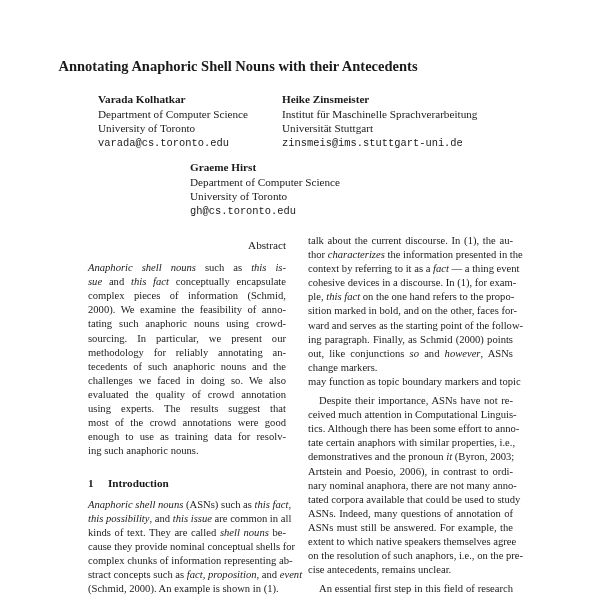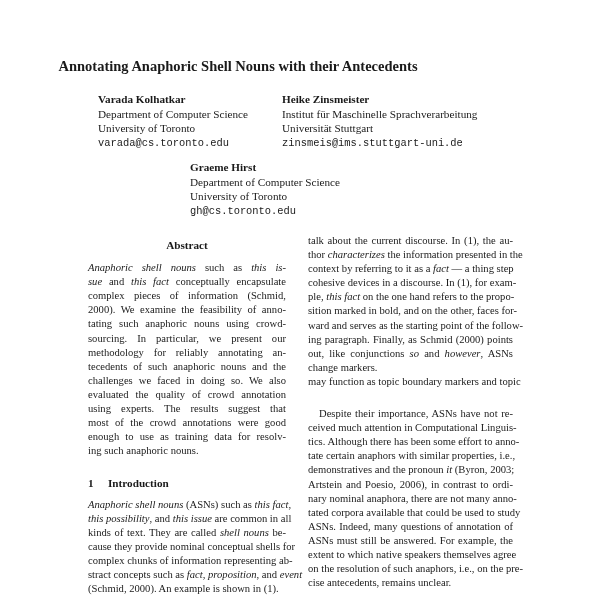--- a/index.html
+++ b/index.html
@@ -9,27 +9,27 @@
            font-weight: bold; font-size: 14.5px; letter-spacing: 0; }
   .author { position: absolute; text-align: left; font-size: 11.2px; line-height: 14.6px; }
   .author .name { font-weight: bold; }
   .author .email { font-family: "Liberation Mono", "DejaVu Sans Mono", monospace; font-size: 10.4px; }
   #author1 { top: 92px; left: 98px; width: 200px; }
   #author2 { top: 92px; left: 282px; width: 260px; }
   #author3 { top: 160px; left: 190px; width: 220px; }
   .col { position: absolute; font-size: 10.6px; line-height: 14.1px; text-align: justify; }
   #leftcol { top: 238px; left: 88px; width: 198px; }
   #rightcol { top: 234px; left: 308px; width: 205px; }
-  .h-abstract { text-align: center; font-weight: bold; font-size: 11.2px; margin-bottom: 9px; }
+  .h-abstract { text-align: right; font-weight: normal; font-size: 11.2px; margin-bottom: 9px; }
   .line { display: block; white-space: nowrap; text-align-last: justify; text-align: justify; }
   .line.last { text-align-last: left; }
   .h-section { font-weight: bold; font-size: 11.2px; margin-top: 18px; margin-bottom: 7px; }
   .h-section .num { display: inline-block; width: 20px; }
   .para { margin: 0; }
-  .para + .para { margin-top: 18px; }
+  .para + .para { margin-top: 5px; }
   i { font-style: italic; }
 </style>
 </head>
 <body>
 
 <div class="title">Annotating Anaphoric Shell Nouns with their Antecedents</div>
 
 <div class="author" id="author1">
   <div class="name">Varada Kolhatkar</div>
   <div>Department of Computer Science</div>
@@ -80,21 +80,21 @@
       <span class="line"><span>complex chunks of information representing ab-</span></span>
       <span class="line"><span>stract concepts such as </span><i>fact</i><span>, </span><i>proposition</i><span>, and </span><i>event</i></span>
       <span class="line last"><span>(Schmid, 2000). An example is shown in (1).</span></span>
     </div>
 </div>
 
 <div class="col" id="rightcol">
   <div class="para">
       <span class="line"><span>talk about the current discourse.  In (1), the au-</span></span>
       <span class="line"><span>thor </span><i>characterizes</i><span> the information presented in the</span></span>
-      <span class="line"><span>context by referring to it as a </span><i>fact</i><span> — a thing step</span></span>
+      <span class="line"><span>context by referring to it as a </span><i>fact</i><span> — a thing event</span></span>
       <span class="line"><span>cohesive devices in a discourse. In (1), for exam-</span></span>
       <span class="line"><span>ple, </span><i>this fact</i><span> on the one hand refers to the propo-</span></span>
       <span class="line"><span>sition marked in bold, and on the other, faces for-</span></span>
       <span class="line"><span>ward and serves as the starting point of the follow-</span></span>
       <span class="line"><span>ing paragraph.  Finally, as Schmid (2000) points</span></span>
       <span class="line"><span>out, like conjunctions </span><i>so</i><span> and </span><i>however</i><span>, ASNs</span></span>
       <span class="line last"><span>change markers.</span></span>
       <span class="line"><span>may function as topic boundary markers and topic</span></span>
     </div>
   <div class="para">

